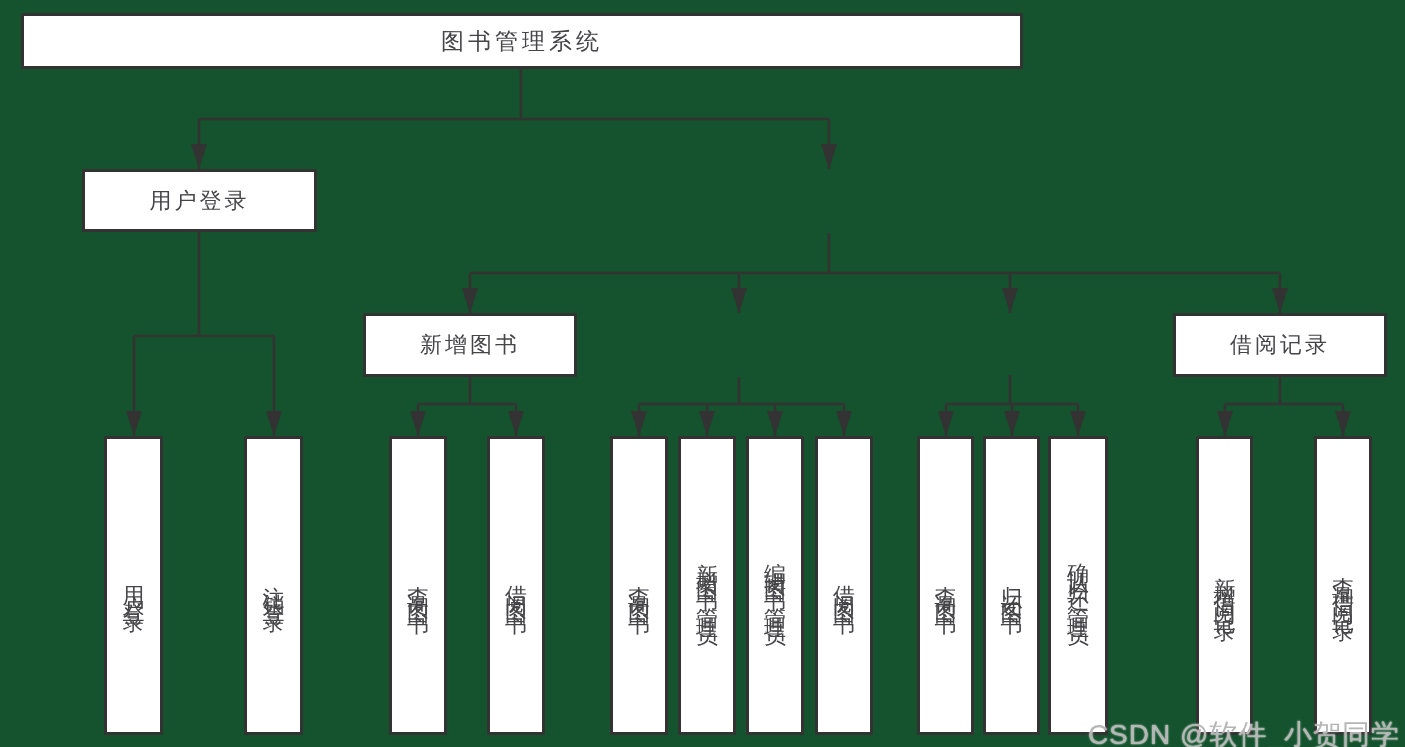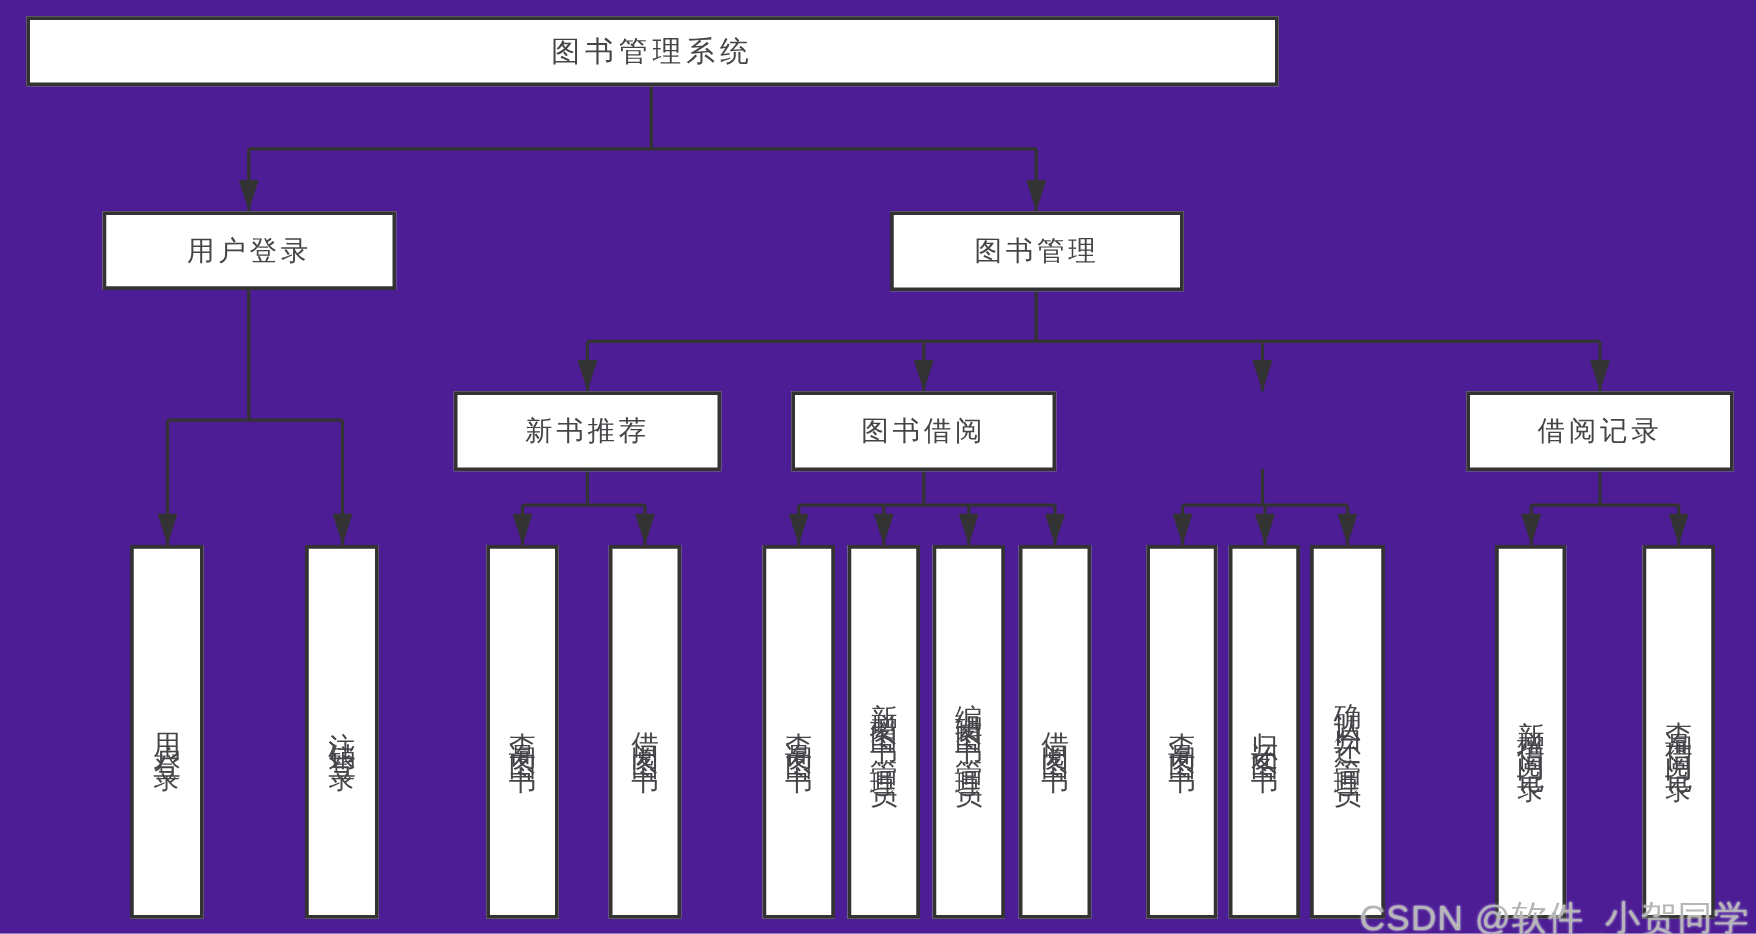--- a/index.html
+++ b/index.html
@@ -1,19 +1,19 @@
 <!DOCTYPE html>
 <html><head>
 <meta charset="utf-8">
 <style>
   html,body{margin:0;padding:0;background:#ffffff;}
   .canvas{
     position:relative;
     width:1405px;height:747px;
-    background:#4c1d95;
+    background:#14532d;
     font-family:"Liberation Sans", sans-serif;
     color:#454549;
     overflow:hidden;
   }
   .connectors{position:absolute;left:0;top:0;width:1405px;height:747px;}
   .box{
     position:absolute;
     box-sizing:border-box;
     border:3px solid #333333;
     background:#ffffff;
@@ -69,24 +69,22 @@
       <polygon points="938,411 954,411 946,436" fill="#333333"></polygon>
       <polygon points="1004,411 1020,411 1012,436" fill="#333333"></polygon>
       <polygon points="1070,411 1086,411 1078,436" fill="#333333"></polygon>
       <polygon points="1217,411 1233,411 1225,436" fill="#333333"></polygon>
       <polygon points="1335,411 1351,411 1343,436" fill="#333333"></polygon>
     </svg>
 
   <div class="box hbox root" style="left:21px;top:13px;width:1002px;height:56px">图书管理系统</div>
 
   <div class="box hbox" style="left:82px;top:169px;width:235px;height:63px">用户登录</div>
-  <div class="box hbox" style="left:712px;top:169px;width:235px;height:64px">图书管理</div>
 
-  <div class="box hbox" style="left:363px;top:313px;width:214px;height:64px">新书推荐</div>
-  <div class="box hbox" style="left:633px;top:313px;width:212px;height:64px">图书借阅</div>
+  <div class="box hbox" style="left:363px;top:313px;width:214px;height:64px">新增图书</div>
   <div class="box hbox" style="left:1173px;top:313px;width:214px;height:64px">借阅记录</div>
 
   <div class="box vbox" style="left:104px;top:436px;width:59px;height:299px">用户登录</div>
   <div class="box vbox" style="left:244px;top:436px;width:59px;height:299px">注销登录</div>
 
   <div class="box vbox" style="left:389px;top:436px;width:58px;height:299px">查询图书</div>
   <div class="box vbox" style="left:487px;top:436px;width:58px;height:299px">借阅图书</div>
 
   <div class="box vbox" style="left:610px;top:436px;width:58px;height:299px">查询图书</div>
   <div class="box vbox" style="left:678px;top:436px;width:58px;height:299px">新增图书（管理员）</div>

